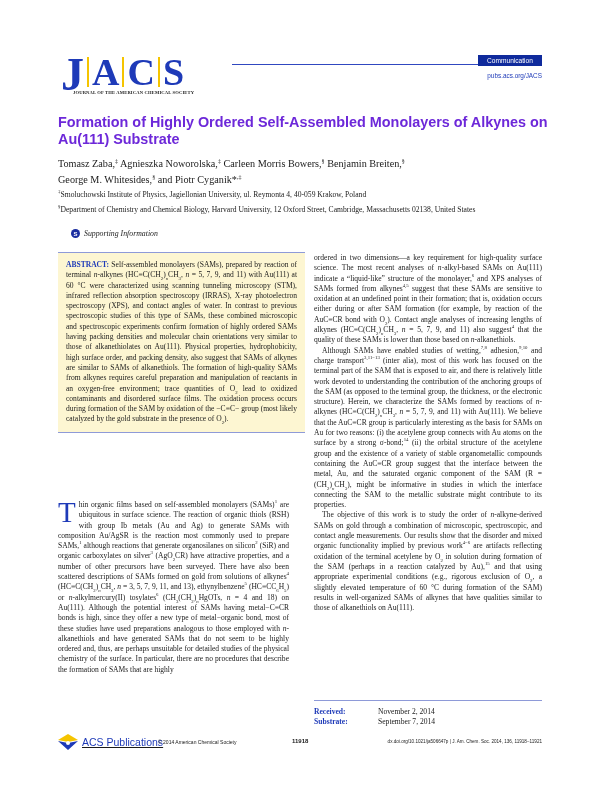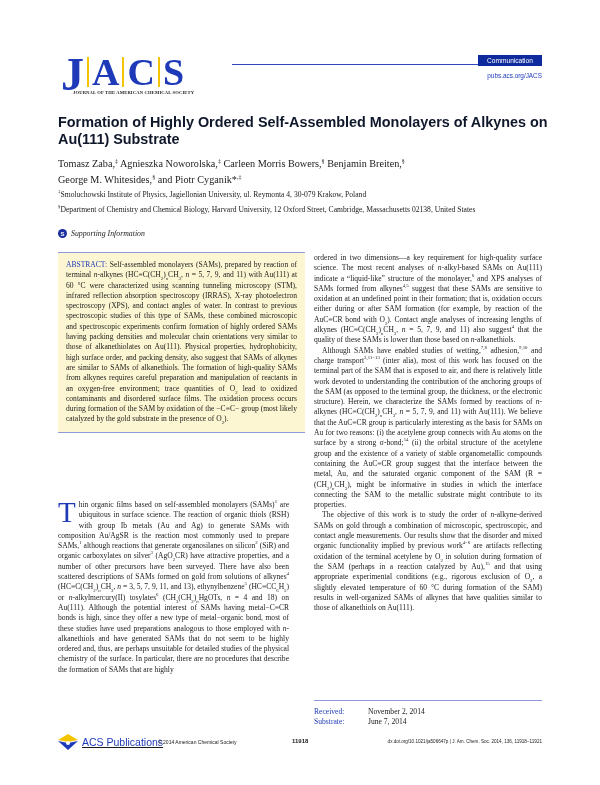--- a/index.html
+++ b/index.html
@@ -16,51 +16,51 @@
   .journal-name { left: 73px; top: 90px; font-size: 4.6px; letter-spacing: 0.15px; font-weight: bold;
                   color: #222; font-family: "Liberation Serif", serif; }
   .header-rule { left: 232px; top: 64px; width: 310px; height: 1.3px; background: #3048c0; }
   .comm-badge { left: 478px; top: 55px; width: 64px; height: 11px; background: #0f2a9c; color: #fff;
                 font-family: "Liberation Sans", sans-serif; font-size: 6.6px; line-height: 11px; text-align: center; }
   .pubs-link { left: 478px; top: 72px; width: 64px; text-align: right;
                font-family: "Liberation Sans", sans-serif; font-size: 6.4px; color: #1e3ab8; }
 
   
   .title { left: 58px; top: 114px; width: 500px; font-family: "Liberation Sans", "DejaVu Sans", sans-serif;
-           font-weight: bold; font-size: 14.4px; line-height: 17px; color: #0f172a; }
+           font-weight: bold; font-size: 14.4px; line-height: 17px; color: #6d28d9; }
   .authors { left: 58px; top: 155px; width: 500px; font-size: 10.2px; line-height: 13.5px; }
   .authors sup { font-size: 6px; }
   .affil { left: 58px; top: 187px; width: 500px; font-size: 7.6px; line-height: 10.5px; }
   .affil p { margin: 0 0 2px 0; }
   .affil sup { font-size: 5px; }
 
-  .si { left: 58px; top: 229px; display: flex; align-items: center; font-size: 7.8px; font-style: italic; }
+  .si { left: 71px; top: 229px; display: flex; align-items: center; font-size: 7.8px; font-style: italic; }
   .si-icon { width: 9px; height: 9px; border-radius: 50%; background: #1b2ea0; color: #fff;
              font-family: "Liberation Sans", sans-serif; font-size: 6px; font-weight: bold; font-style: normal;
              display: flex; align-items: center; justify-content: center; margin-right: 4px; }
 
   
   .abstract { left: 58px; top: 252px; width: 231px; height: 130px; background: #fdf6d2;
               border-top: 1.5px solid #8e9ad8; border-bottom: 1.5px solid #8e9ad8;
               padding: 7px 8px 7px 8px; height: auto; }
   .text { font-size: 7.55px; line-height: 10.3px; text-align: justify; hyphens: auto; }
-  .abstract-label { font-weight: normal; color: #1e3ab8; }
+  .abstract-label { font-weight: bold; color: #1e3ab8; }
 
   .col-left { left: 58px; top: 500px; width: 231px; }
   .col-right { left: 314px; top: 253px; width: 228px; }
   .dropcap { float: left; font-size: 29px; line-height: 22px; color: #1e3ab8; margin: 1px 3px 0 0; font-family: "Liberation Serif", serif; }
   .text p { margin: 0; }
   .indent { text-indent: 8px; }
   .text sup { font-size: 4.8px; line-height: 0; }
   .text sub { font-size: 4.8px; line-height: 0; }
 
   
   .dates-rule { left: 314px; top: 700px; width: 228px; height: 1.4px; background: #8e9ad8; }
   .dates { left: 314px; top: 707px; font-size: 7.6px; line-height: 10.3px; }
-  .dates .lbl { color: #1e3ab8; font-weight: normal; display: inline-block; width: 54px; }
+  .dates .lbl { color: #1e3ab8; font-weight: bold; display: inline-block; width: 64px; }
 
   
   .acs-logo { left: 58px; top: 734px; display: flex; align-items: center; text-decoration: underline; }
   .acs-mark { width: 20px; height: 16px; margin-right: 4px; }
   .acs-text { font-family: "Liberation Sans", sans-serif; font-size: 10.5px; color: #1e3ab8; }
   .copyright { left: 158px; top: 739px; font-family: "Liberation Sans", sans-serif; font-size: 5px; color: #222; }
   .pagenum { left: 292px; top: 738px; font-family: "Liberation Sans", sans-serif; font-size: 6px; font-weight: bold; }
   .doi { left: 342px; top: 739px; width: 200px; text-align: right; font-family: "Liberation Sans", sans-serif; font-size: 4.6px; color: #222; }
 </style>
 </head>
@@ -76,21 +76,21 @@
   <span class="jacs-letter">S</span>
 </div>
 <div class="abs journal-name">JOURNAL OF THE AMERICAN CHEMICAL SOCIETY</div>
 <div class="abs header-rule"></div>
 <div class="abs comm-badge">Communication</div>
 <div class="abs pubs-link">pubs.acs.org/JACS</div>
 
 <div class="abs title">Formation of Highly Ordered Self-Assembled Monolayers of Alkynes on Au(111) Substrate</div>
 <div class="abs authors">Tomasz Zaba,<sup>‡</sup> Agnieszka Noworolska,<sup>‡</sup> Carleen Morris Bowers,<sup>§</sup> Benjamin Breiten,<sup>§</sup><br>George M. Whitesides,<sup>§</sup> and Piotr Cyganik*<sup>,‡</sup></div>
 <div class="abs affil">
-  <p><sup>‡</sup><span>Smoluchowski Institute of Physics, Jagiellonian University, ul. Reymonta 4, 30-079 Krakow, Poland</span></p>
+  <p><sup>‡</sup><span>Smoluchowski Institute of Physics, Jagiellonian University, ul. Reymonta 4, 40-059 Krakow, Poland</span></p>
   <p><sup>§</sup><span>Department of Chemistry and Chemical Biology, Harvard University, 12 Oxford Street, Cambridge, Massachusetts 02138, United States</span></p>
 </div>
 
 <div class="abs si">
   <span class="si-icon">S</span>
   <span>Supporting Information</span>
 </div>
 
 <div class="abs abstract">
   <div class="text"><span class="abstract-label">ABSTRACT:</span><span> Self-assembled monolayers (SAMs), prepared by reaction of terminal <i>n</i>-alkynes (HC≡C(CH<sub>2</sub>)<sub><i>n</i></sub>CH<sub>3</sub>, <i>n</i> = 5, 7, 9, and 11) with Au(111) at 60 °C were characterized using scanning tunneling microscopy (STM), infrared reflection absorption spectroscopy (IRRAS), X-ray photoelectron spectroscopy (XPS), and contact angles of water. In contrast to previous spectroscopic studies of this type of SAMs, these combined microscopic and spectroscopic experiments confirm formation of highly ordered SAMs having packing densities and molecular chain orientations very similar to those of alkanethiolates on Au(111). Physical properties, hydrophobicity, high surface order, and packing density, also suggest that SAMs of alkynes are similar to SAMs of alkanethiols. The formation of high-quality SAMs from alkynes requires careful preparation and manipulation of reactants in an oxygen-free environment; trace quantities of O<sub>2</sub> lead to oxidized contaminants and disordered surface films. The oxidation process occurs during formation of the SAM by oxidation of the −C≡C− group (most likely catalyzed by the gold substrate in the presence of O<sub>2</sub>).</span></div>
@@ -102,21 +102,21 @@
 
 <div class="abs col-right text">
   <p>ordered in two dimensions—a key requirement for high-quality surface science. The most recent analyses of <i>n</i>-alkyl-based SAMs on Au(111) indicate a “liquid-like” structure of the monolayer,<sup>6</sup> and XPS analyses of SAMs formed from alkynes<sup>4,5</sup> suggest that these SAMs are sensitive to oxidation at an undefined point in their formation; that is, oxidation occurs either during or after SAM formation (for example, by reaction of the AuC≡CR bond with O<sub>2</sub>). Contact angle analyses of increasing lengths of alkynes (HC≡C(CH<sub>2</sub>)<sub><i>n</i></sub>CH<sub>3</sub>, <i>n</i> = 5, 7, 9, and 11) also suggest<sup>4</sup> that the quality of these SAMs is lower than those based on <i>n</i>-alkanethiols.</p>
   <p class="indent">Although SAMs have enabled studies of wetting,<sup>7,8</sup> adhesion,<sup>9,10</sup> and charge transport<sup>3,11−13</sup> (inter alia), most of this work has focused on the terminal part of the SAM that is exposed to air, and there is relatively little work devoted to understanding the contribution of the anchoring groups of the SAM (as opposed to the terminal group, the thickness, or the electronic structure). Herein, we characterize the SAMs formed by reactions of <i>n</i>-alkynes (HC≡C(CH<sub>2</sub>)<sub><i>n</i></sub>CH<sub>3</sub>, <i>n</i> = 5, 7, 9, and 11) with Au(111). We believe that the AuC≡CR group is particularly interesting as the basis for SAMs on Au for two reasons: (i) the acetylene group connects with Au atoms on the surface by a strong σ-bond;<sup>14</sup> (ii) the orbital structure of the acetylene group and the existence of a variety of stable organometallic compounds containing the AuC≡CR group suggest that the interface between the metal, Au, and the saturated organic component of the SAM (R = (CH<sub>2</sub>)<sub><i>n</i></sub>CH<sub>3</sub>), might be informative in studies in which the interface connecting the SAM to the metallic substrate might contribute to its properties.</p>
   <p class="indent">The objective of this work is to study the order of <i>n</i>-alkyne-derived SAMs on gold through a combination of microscopic, spectroscopic, and contact angle measurements. Our results show that the disorder and mixed organic functionality implied by previous work<sup>4−6</sup> are artifacts reflecting oxidation of the terminal acetylene by O<sub>2</sub> in solution during formation of the SAM (perhaps in a reaction catalyzed by Au),<sup>15</sup> and that using appropriate experimental conditions (e.g., rigorous exclusion of O<sub>2</sub>, a slightly elevated temperature of 60 °C during formation of the SAM) results in well-organized SAMs of alkynes that have qualities similar to those of alkanethiols on Au(111).</p>
 </div>
 
 <div class="abs dates-rule"></div>
 <div class="abs dates">
   <div><span class="lbl">Received:</span><span>November 2, 2014</span></div>
-  <div><span class="lbl">Substrate:</span><span>June 7, 2014</span></div>
+  <div><span class="lbl">Substrate:</span><span>September 7, 2014</span></div>
 </div>
 
 <div class="abs acs-logo">
   <svg class="acs-mark" viewBox="0 0 20 16">
     <polygon points="10,0 20,6 10,8 0,6" fill="#f5c400"></polygon>
     <polygon points="0,7 10,9 20,7 10,16" fill="#1e3ab8"></polygon>
     <circle cx="10" cy="9" r="2" fill="#fff"></circle>
   </svg>
   <span class="acs-text">ACS Publications</span>
 </div>

